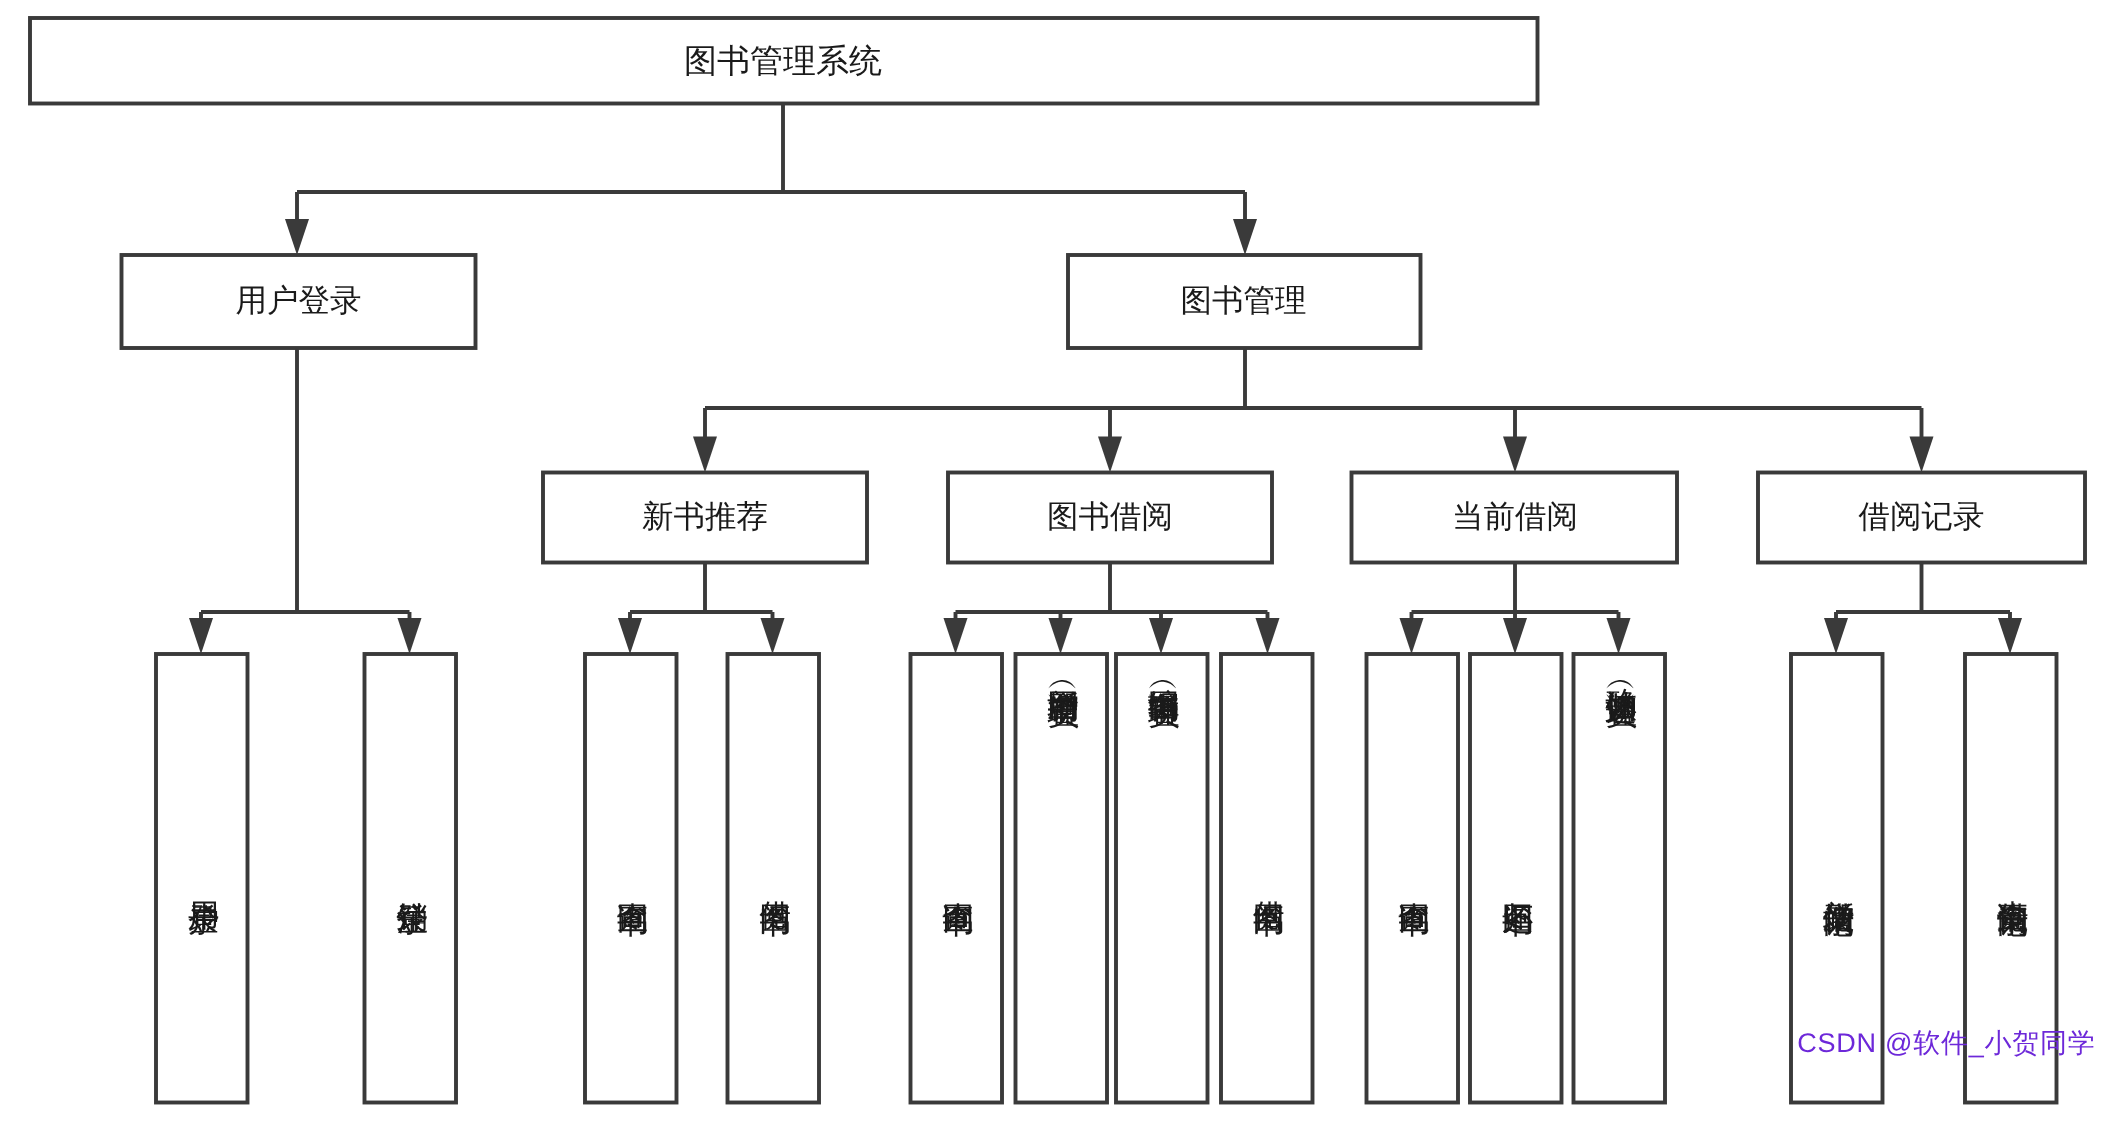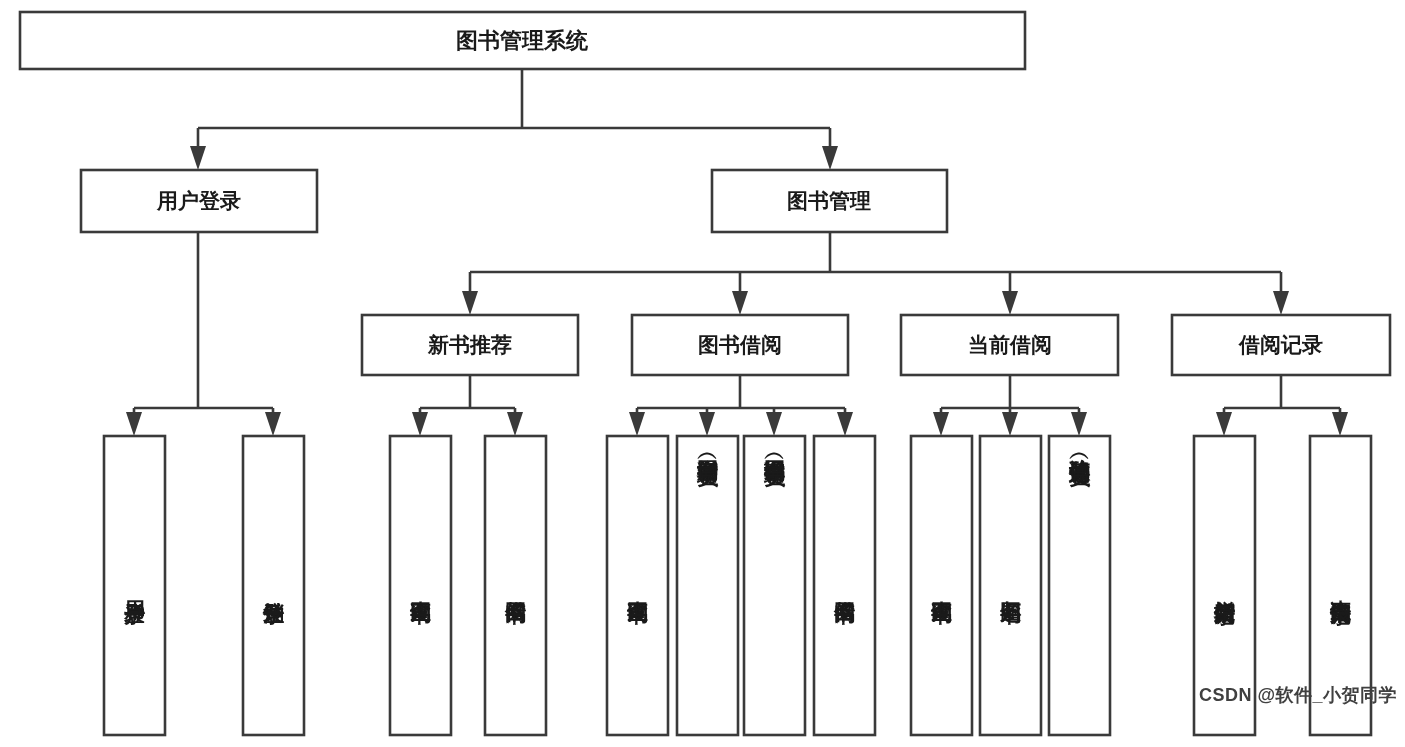--- a/index.html
+++ b/index.html
@@ -11,21 +11,20 @@
     width: 1405px;
     height: 747px;
     font-family: "Liberation Sans", "DejaVu Sans", sans-serif;
     overflow: hidden;
   }
   #diagram-root {
     position: relative;
     width: 1405px;
     height: 713px;
     background: #ffffff;
-    font-weight: bold;
   }
   svg.diagram-canvas {
     position: absolute;
     left: 0;
     top: 0;
     width: 1405px;
     height: 747px;
   }
   .node-rect {
     fill: #ffffff;
@@ -69,21 +68,21 @@
   }
   .vtext.topalign {
     justify-content: flex-start;
   }
   .watermark {
     position: absolute;
     right: 8px;
     bottom: 6px;
     font-family: "Liberation Sans", "DejaVu Sans", sans-serif;
     font-size: 18px;
-    color: #404040;
+    color: #6d28d9;
     letter-spacing: 0.5px;
     white-space: nowrap;
   }
 </style>
 </head>
 <body>
 
 <div id="diagram-root">
 
   <svg class="diagram-canvas" viewBox="0 0 1405 747" xmlns="http://www.w3.org/2000/svg">

